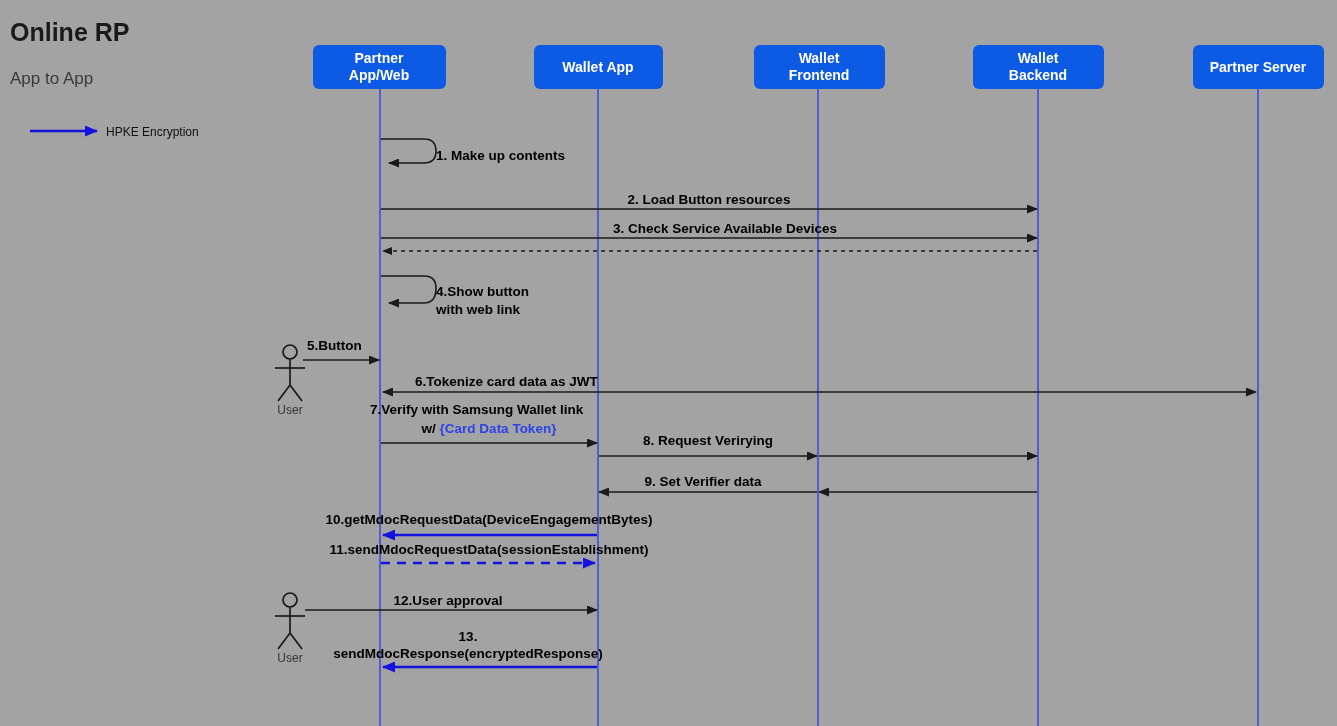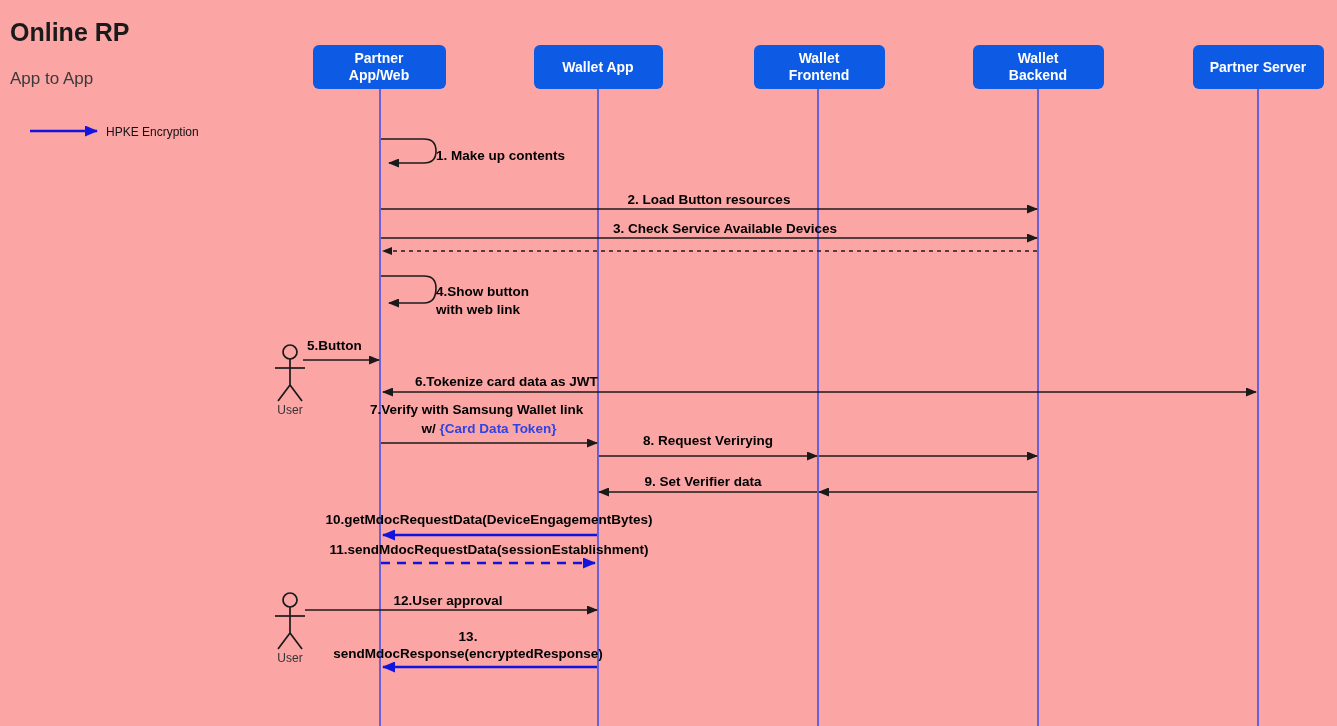--- a/index.html
+++ b/index.html
@@ -10,21 +10,21 @@
   }
   body {
     font-family: "Liberation Sans", sans-serif;
     color: #000000;
   }
   #canvas {
     position: relative;
     width: 1337px;
     height: 726px;
     overflow: hidden;
-    background: #fca5a5;
+    background: #a3a3a3;
   }
   #diagram-svg {
     position: absolute;
     left: 0;
     top: 0;
     width: 1337px;
     height: 726px;
   }
   .title-text {
     font-size: 25px;

